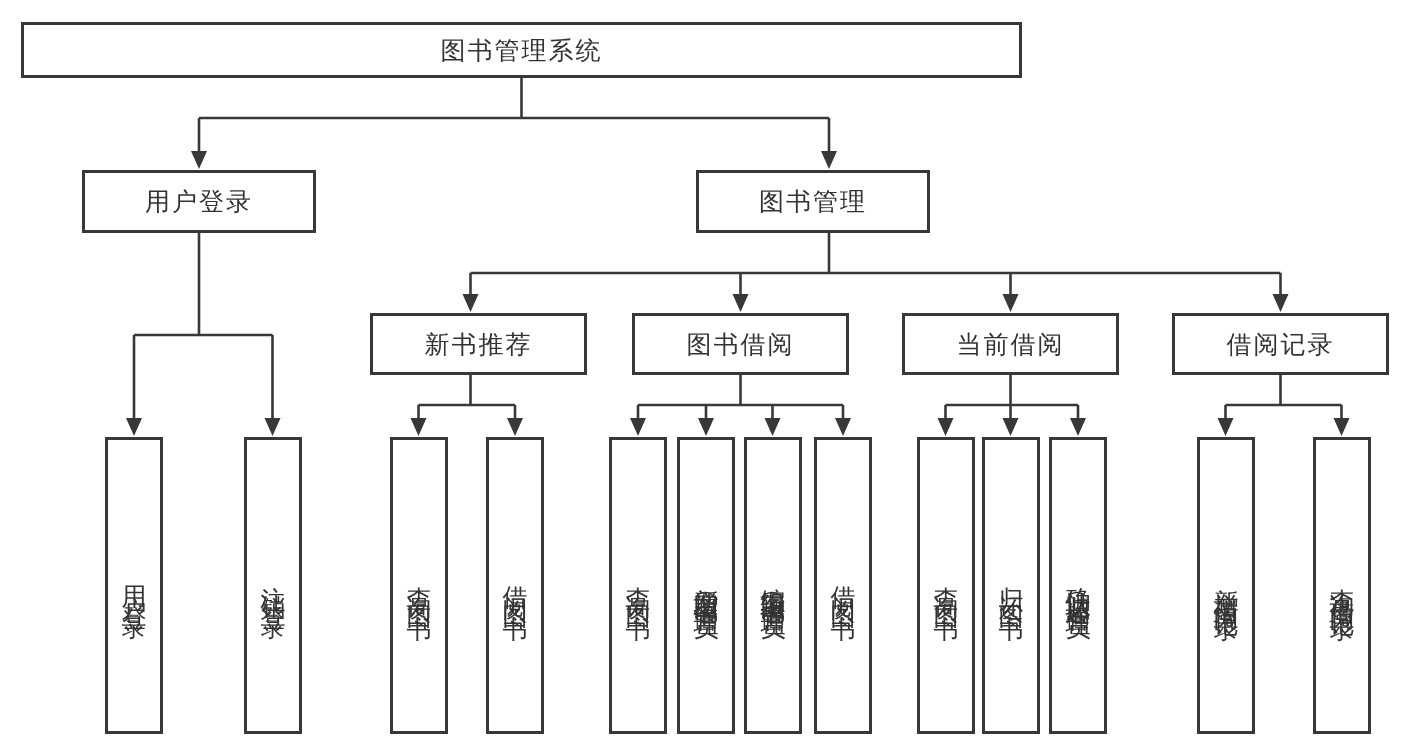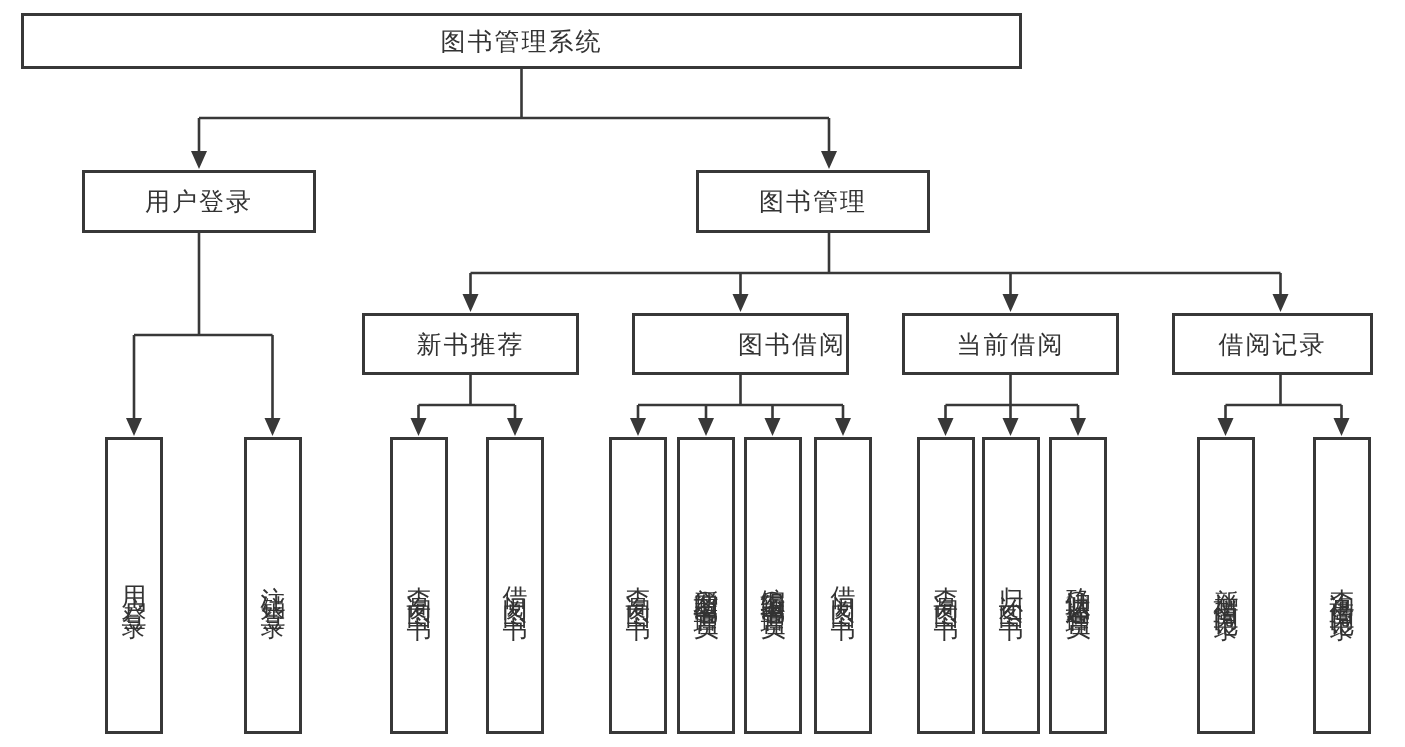--- a/index.html
+++ b/index.html
@@ -88,41 +88,41 @@
     <path class="arrows" d="
       M199 169 l-8 -18 l16 0 Z  M829 169 l-8 -18 l16 0 Z
       M134 436 l-8 -18 l16 0 Z  M272.5 436 l-8 -18 l16 0 Z
       M470.5 312 l-8 -18 l16 0 Z M740.5 312 l-8 -18 l16 0 Z M1010.5 312 l-8 -18 l16 0 Z M1280.5 312 l-8 -18 l16 0 Z
       M418.5 436 l-8 -18 l16 0 Z M515 436 l-8 -18 l16 0 Z
       M638 436 l-8 -18 l16 0 Z  M706 436 l-8 -18 l16 0 Z  M772.5 436 l-8 -18 l16 0 Z M843 436 l-8 -18 l16 0 Z
       M945.5 436 l-8 -18 l16 0 Z M1010.5 436 l-8 -18 l16 0 Z M1078 436 l-8 -18 l16 0 Z
       M1225.5 436 l-8 -18 l16 0 Z M1341.5 436 l-8 -18 l16 0 Z"></path>
   </svg>
 
-  <div class="box" style="left:21px;top:13px;width:1001px;height:56px;">
+  <div class="box" style="left:21px;top:22px;width:1001px;height:56px;">
     <span class="h-label">图书管理系统</span>
   </div>
 
   <div class="box" style="left:82px;top:170px;width:234px;height:63px;">
     <span class="h-label">用户登录</span>
   </div>
   <div class="box" style="left:696px;top:170px;width:234px;height:63px;">
     <span class="h-label">图书管理</span>
   </div>
 
-  <div class="box" style="left:362px;top:313px;width:217px;height:62px;">
+  <div class="box" style="left:370px;top:313px;width:217px;height:62px;">
     <span class="h-label">新书推荐</span>
   </div>
-  <div class="box" style="left:632px;top:313px;width:217px;height:62px;justify-content:flex-end;">
+  <div class="box" style="left:632px;top:313px;width:217px;height:62px;">
     <span class="h-label">图书借阅</span>
   </div>
   <div class="box" style="left:902px;top:313px;width:217px;height:62px;">
     <span class="h-label">当前借阅</span>
   </div>
-  <div class="box" style="left:1172px;top:313px;width:201px;height:62px;">
+  <div class="box" style="left:1172px;top:313px;width:217px;height:62px;">
     <span class="h-label">借阅记录</span>
   </div>
 
   <div class="box" style="left:105px;top:437px;width:58px;height:297px;">
     <span class="v-label gap-lg">用户登录</span>
   </div>
   <div class="box" style="left:244px;top:437px;width:58px;height:297px;">
     <span class="v-label gap-lg">注销登录</span>
   </div>
   <div class="box" style="left:390px;top:437px;width:58px;height:297px;">

